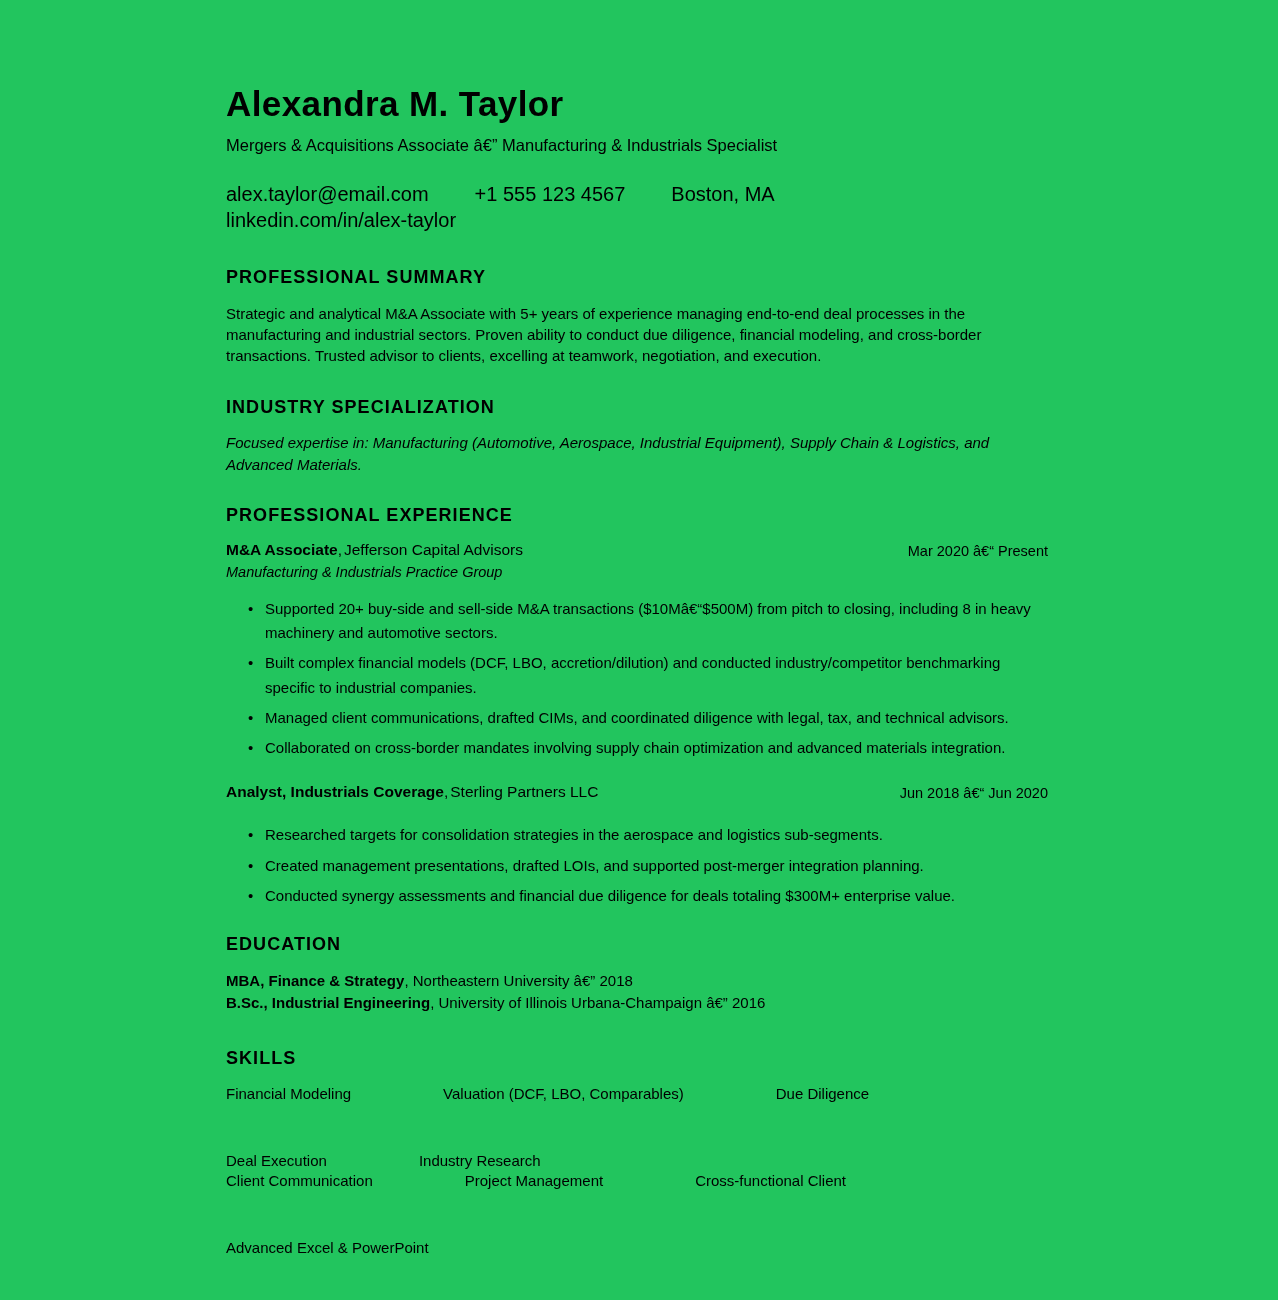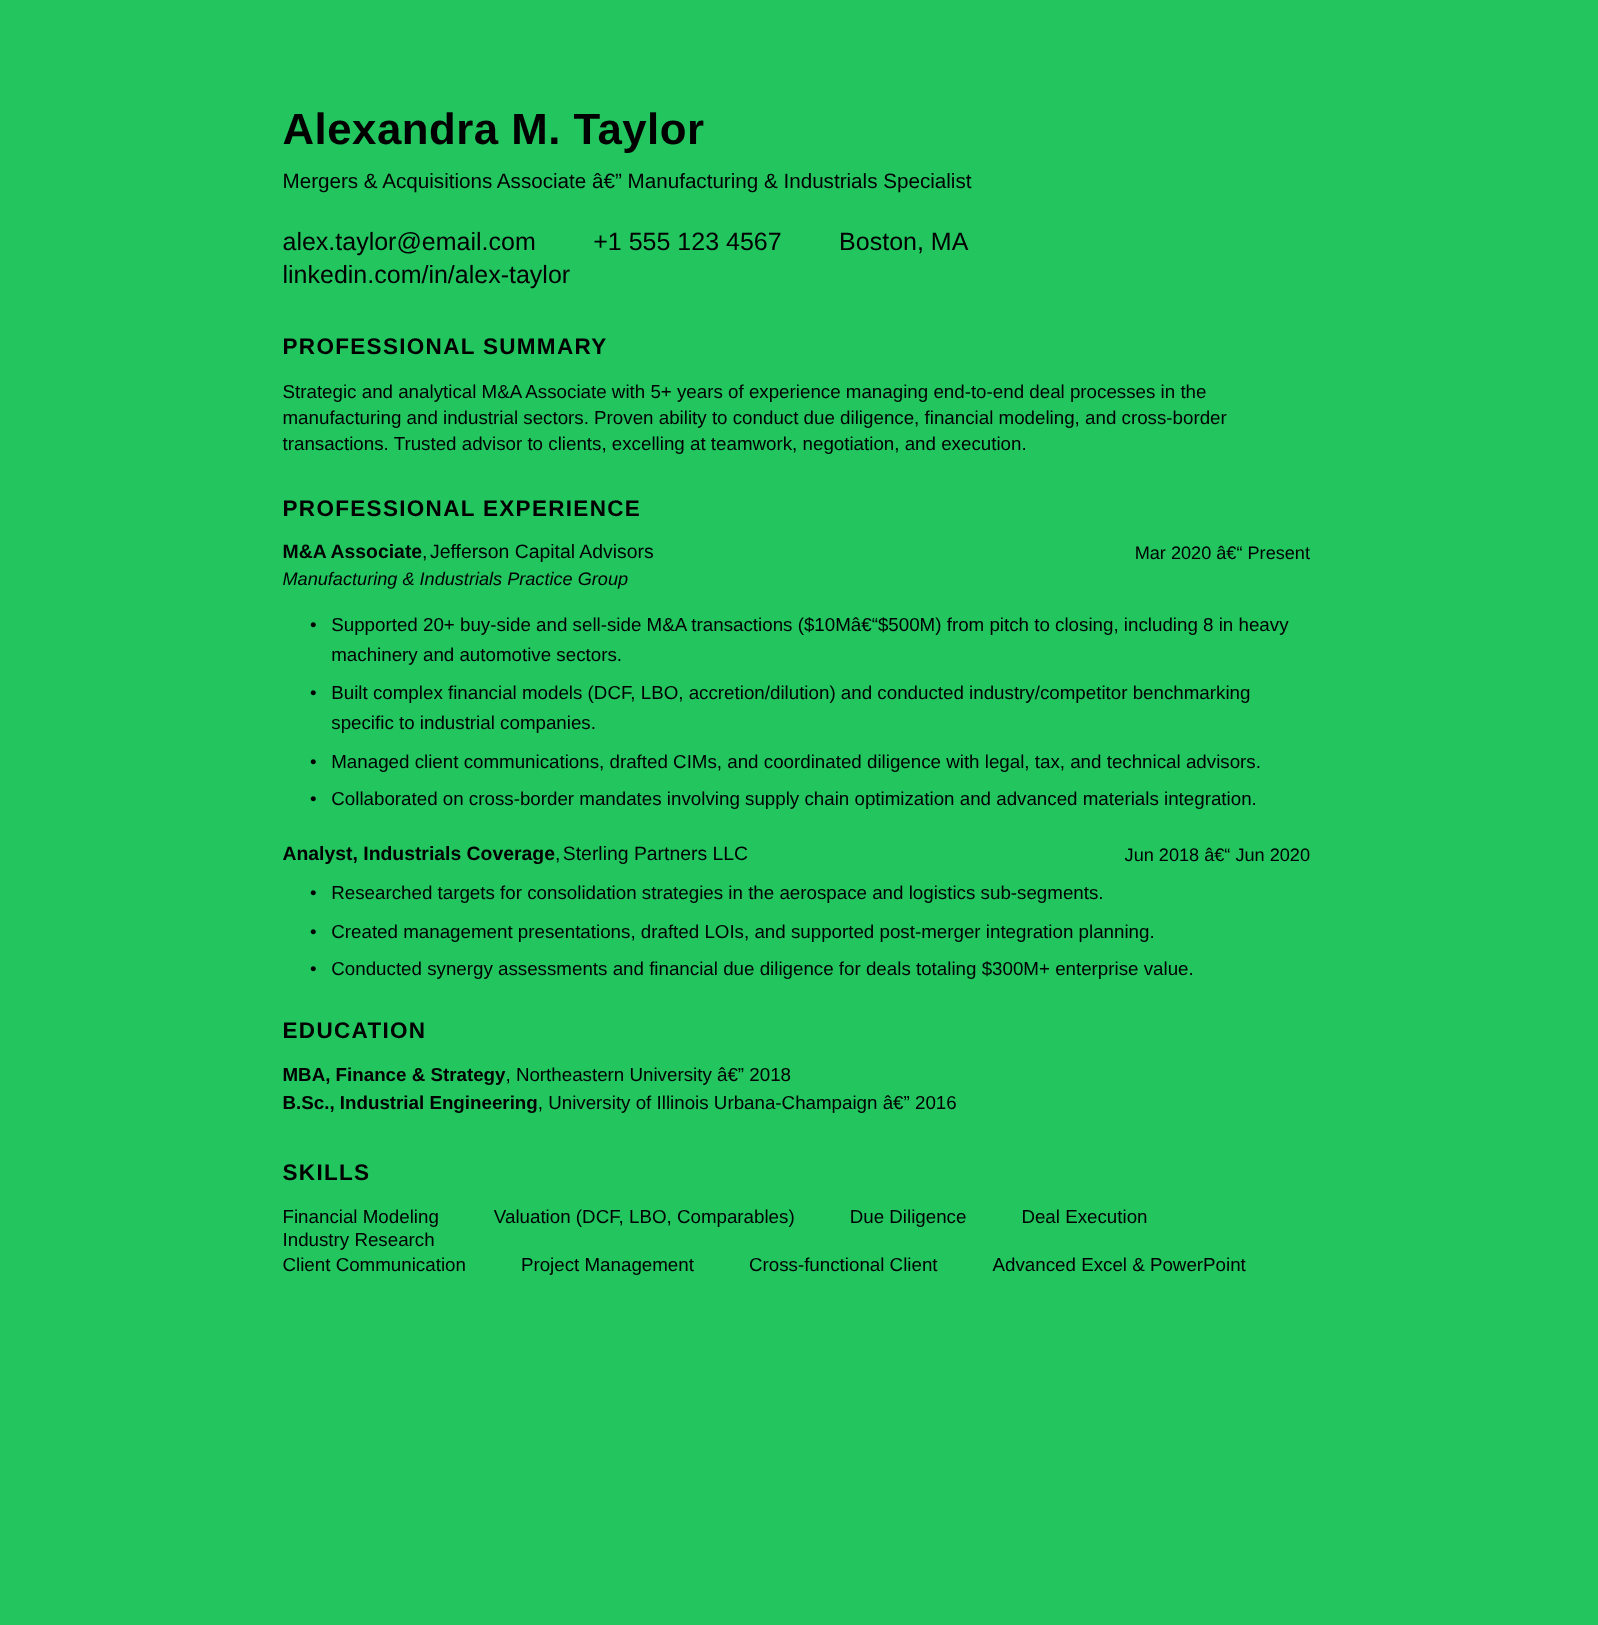--- a/index.html
+++ b/index.html
@@ -98,21 +98,21 @@
     font-style: italic;
     line-height: 1.4;
     margin: 1px 0 0 0;
   }
 
   ul.bullets {
     margin: 14px 0 0 0;
     padding: 0 0 0 22px;
     list-style: none;
   }
-  ul.bullets.tight { margin-top: 8px; }
+  ul.bullets.tight { margin-top: 20px; }
   ul.bullets li {
     position: relative;
     font-size: 15px;
     line-height: 1.62;
     padding-left: 17px;
     margin-bottom: 6px;
   }
   ul.bullets li:last-child { margin-bottom: 0; }
   ul.bullets li::before {
     content: "\2022";
@@ -132,20 +132,21 @@
   }
   .edu-degree { font-weight: bold; }
   .edu-rest { font-weight: normal; }
 
   
   .skills-row {
     display: flex;
     flex-wrap: wrap;
     font-size: 15px;
     line-height: 1.3;
+    gap: 48px;
   }
   .skills-row:first-child { margin-bottom: 16px; }
   .skill {
     margin-right: 44px;
     white-space: nowrap;
   }
   .skill:last-child { margin-right: 0; }
   .sec-education { margin-bottom: 34px; }
 </style>
 </head>
@@ -163,20 +164,24 @@
         <span class="c-item">Boston, MA</span>
         <span class="c-item">linkedin.com/in/alex-taylor</span>
       </div>
     </div>
 
     <div class="sec">
       <div class="sec-head">PROFESSIONAL SUMMARY</div>
       <p class="para">Strategic and analytical M&amp;A Associate with 5+ years of experience managing end-to-end deal processes in the manufacturing and industrial sectors. Proven ability to conduct due diligence, financial modeling, and cross-border transactions. Trusted advisor to clients, excelling at teamwork, negotiation, and execution.</p>
     </div>
 
+    <div class="sec">
+      <div class="sec-head">INDUSTRY SPECIALIZATION</div>
+      <p class="para-italic">Focused expertise in: Manufacturing (Automotive, Aerospace, Industrial Equipment), Supply Chain &amp; Logistics, and Advanced Materials.</p>
+    </div>
 
     <div class="sec-tight">
       <div class="sec-head">PROFESSIONAL EXPERIENCE</div>
 
       <div class="job">
         <div class="job-head">
           <div class="job-left">
             <span class="job-title">M&amp;A Associate</span>
               <span class="job-sep">,</span>
             <span class="job-company">Jefferson Capital Advisors</span>

